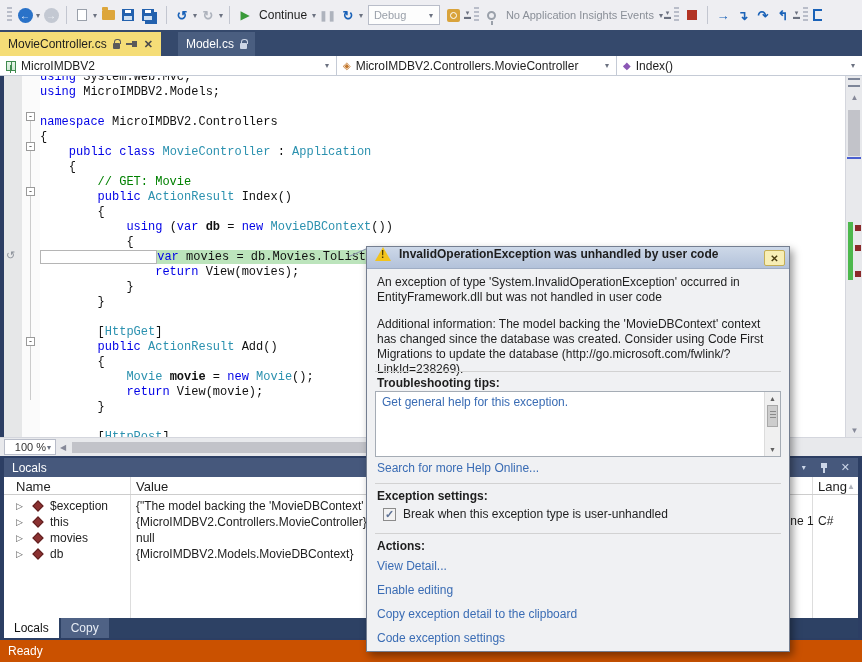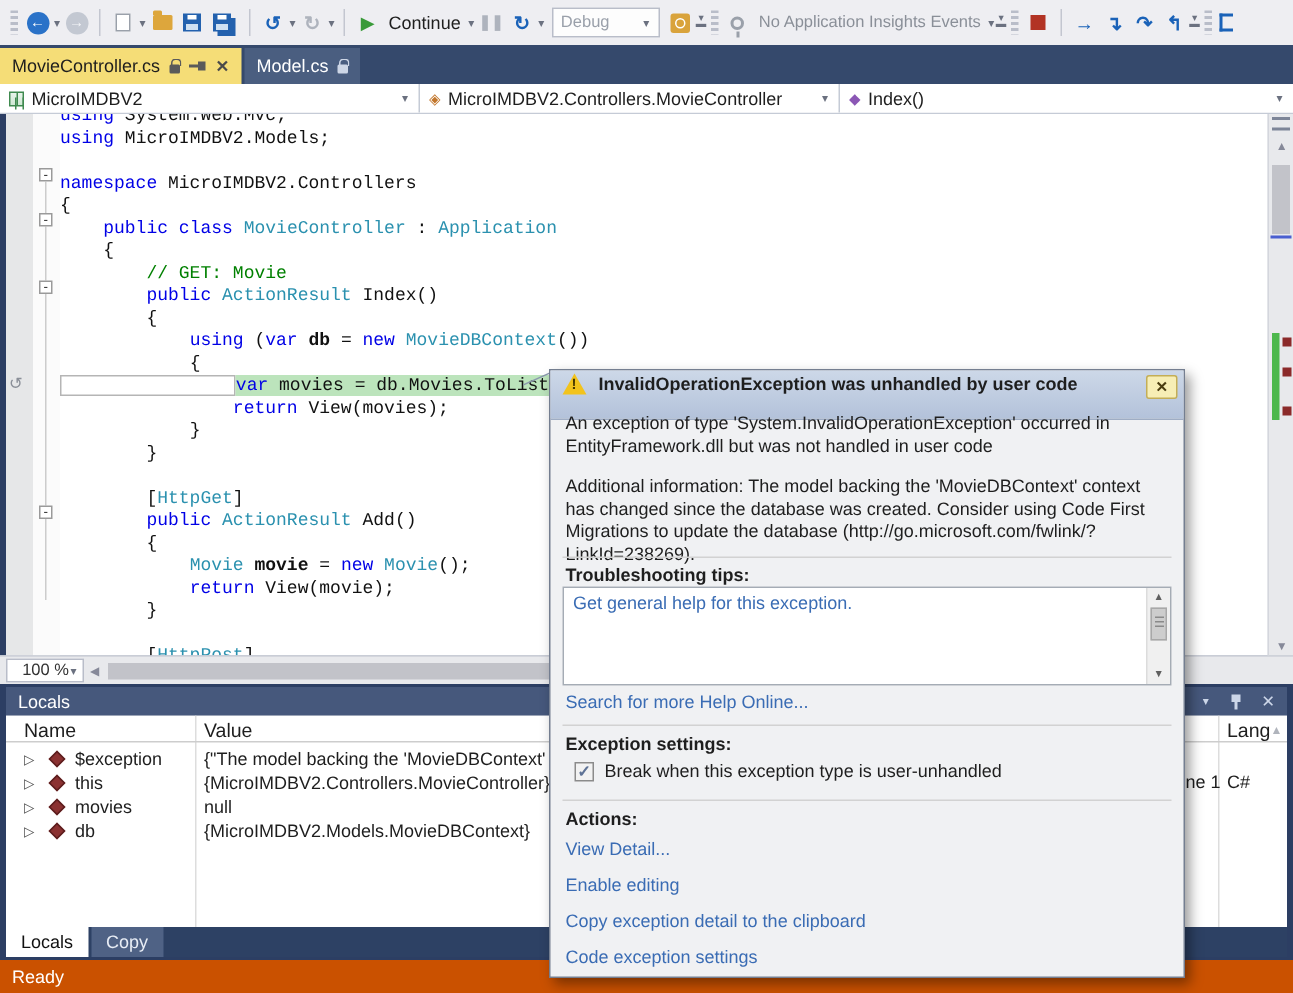--- a/index.html
+++ b/index.html
@@ -110,21 +110,21 @@
   #dock-tabs{position:absolute;left:4px;top:162px;right:4px;height:20px;background:#2d4164;display:flex}
   .dock-tab{height:20px;padding:0 10px;display:flex;align-items:center;font-size:12px}
   .dock-tab.active{background:#fff;color:#111}
   .dock-tab.inactive{background:#4f6285;color:#e8edf5;margin-left:2px}
 
   
   #statusbar{position:absolute;left:0;top:640px;width:862px;height:22px;background:#ca5100;color:#fff;display:flex;align-items:center;padding:0 8px;font-size:12px}
 
   
   #dialog{position:absolute;left:366px;top:246px;width:424px;height:406px;background:#f0f1f3;border:1px solid #747e90;box-shadow:3px 4px 8px rgba(0,0,0,.4);z-index:50;font-size:12px}
-  #dlg-title{position:absolute;left:0;top:0;right:0;height:22px;background:linear-gradient(#cdd8e8,#b3c2da);border-bottom:1px solid #9fadc4;display:flex;align-items:flex-end;padding:16px 8px;gap:8px}
+  #dlg-title{position:absolute;left:0;top:0;right:0;height:22px;background:linear-gradient(#cdd8e8,#b3c2da);border-bottom:1px solid #9fadc4;display:flex;align-items:flex-start;padding:0 8px;gap:8px}
   #dlg-title-text{font-weight:bold}
   .warn{position:relative;width:16px;height:14px}
   .warn::before{content:'';position:absolute;left:0;top:0;width:0;height:0;border-left:8px solid transparent;border-right:8px solid transparent;border-bottom:14px solid #f2c31c}
   .warn::after{content:'!';position:absolute;left:6px;top:2px;font-size:10px;font-weight:bold;color:#4a3a00}
   #dlg-close{position:absolute;right:4px;top:3px;width:21px;height:16px;background:#f7eeb5;border:1px solid #c4ae56;border-radius:2px;display:flex;align-items:center;justify-content:center;font-size:10px;color:#4a3c10;font-weight:bold}
   .dlg-p{position:absolute;left:10px;right:12px;line-height:15px}
   .dlg-hr{position:absolute;left:8px;right:8px;height:1px;background:#d2d2d2}
   .dlg-bold{position:absolute;left:10px;font-weight:bold}
   .dlg-link{position:absolute;left:10px;color:#3a6cb4;cursor:pointer}
   #dlg-listbox{position:absolute;left:8px;right:8px;top:144px;height:66px;background:#fff;border:1px solid #a5acb5}
@@ -230,28 +230,28 @@
   <span class="half-icon"></span>
 </div>
 
 <div id="tabstrip">
   <div class="dtab active">
     <span>MovieController.cs</span>
     <span class="lock"></span>
     <span class="pinh"></span>
     <span class="tab-x">✕</span>
   </div>
-  <div class="dtab inactive" style="margin-left:2px">
+  <div class="dtab inactive" style="margin-left:17px">
     <span>Model.cs</span>
     <span class="lock light"></span>
   </div>
 </div>
 
 <div id="breadcrumb">
-  <div class="bc" style="width:280px">
+  <div class="bc" style="width:337px">
     <span class="proj-icon"></span>
     <span>MicroIMDBV2</span>
     <span class="dd">▾</span>
   </div>
   <div class="bc" style="width:280px">
     <span class="class-icon">◈</span>
     <span>MicroIMDBV2.Controllers.MovieController</span>
     <span class="dd">▾</span>
   </div>
   <div class="bc" style="flex:1;border-right:none">

